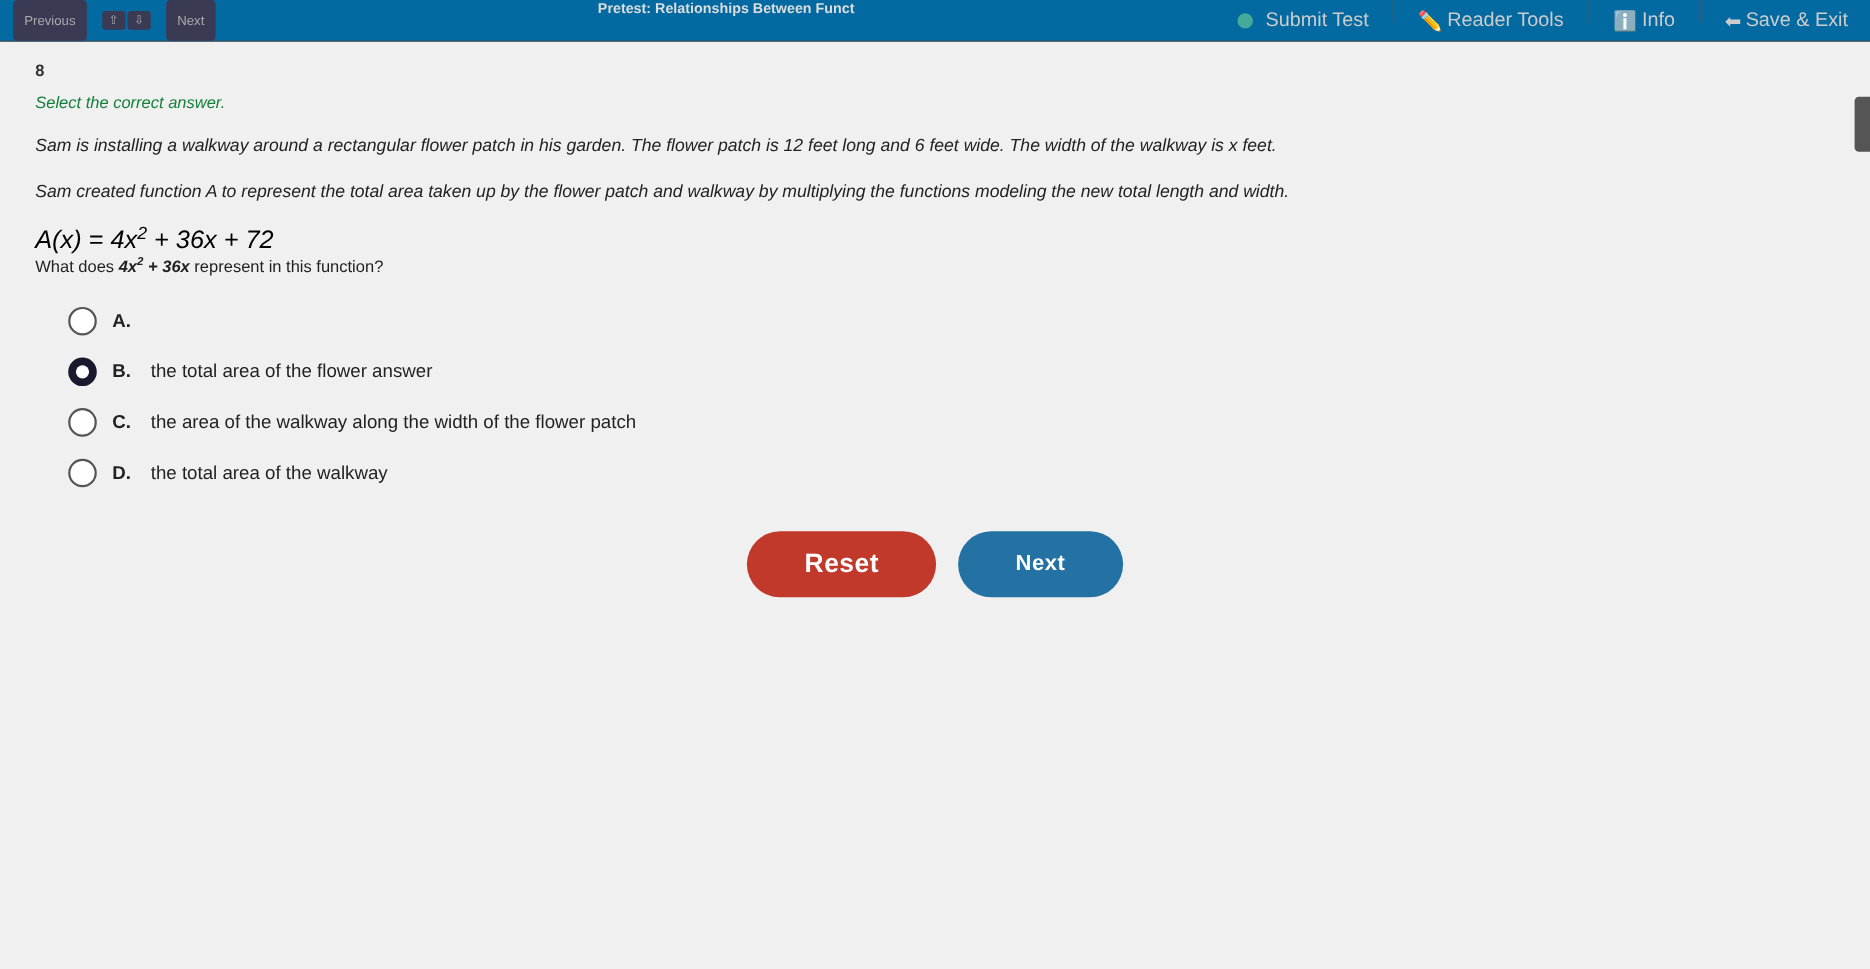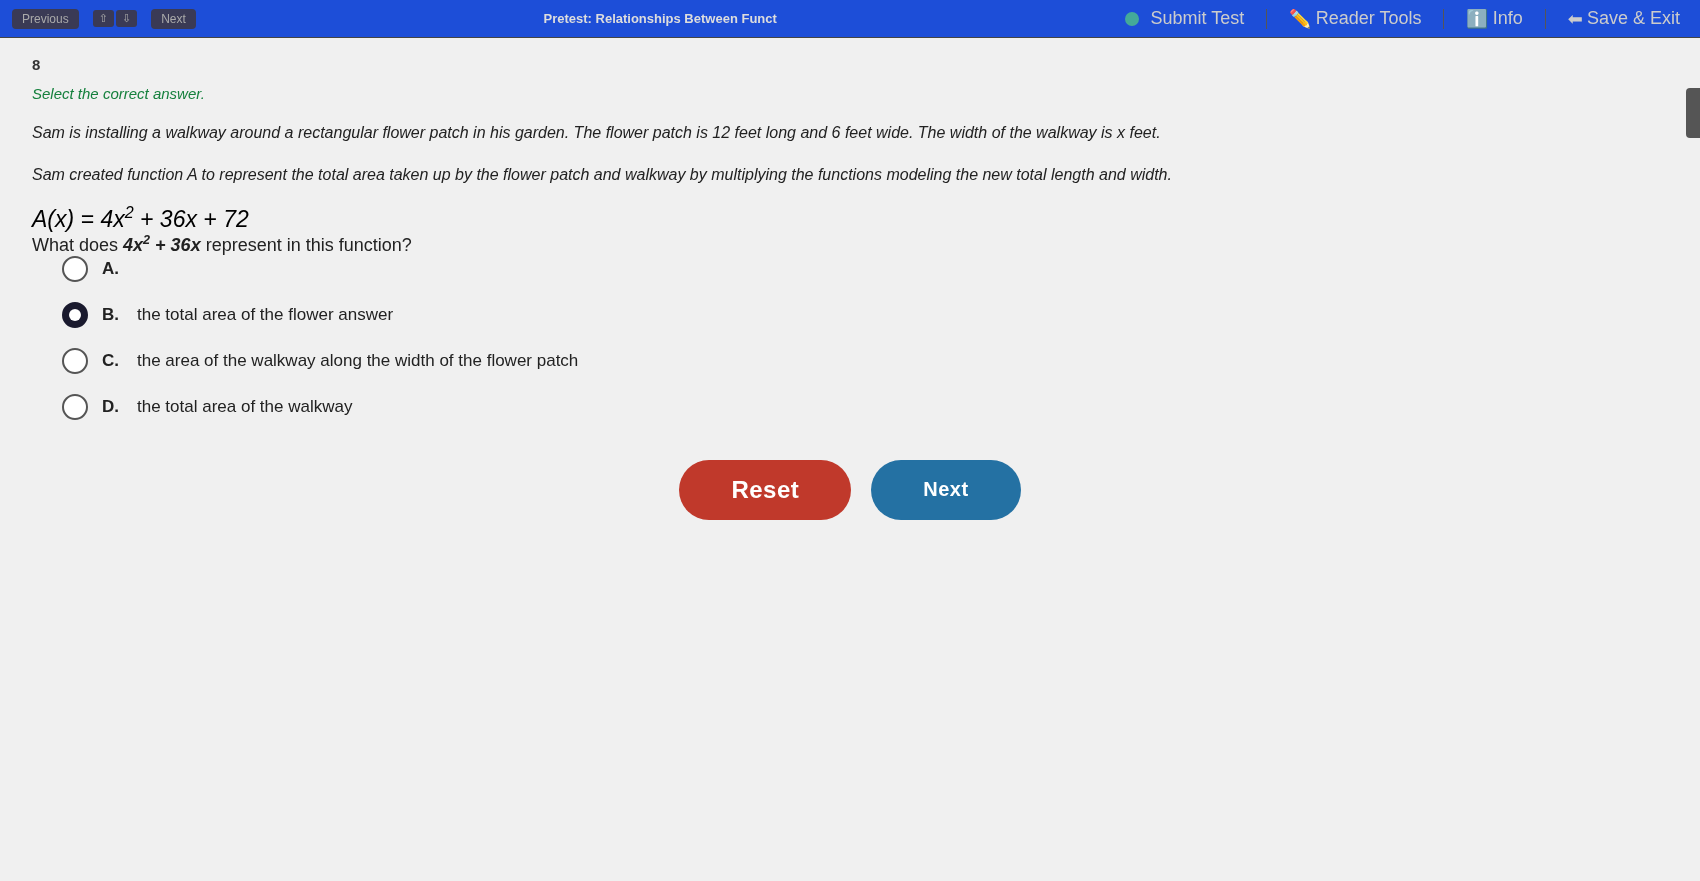--- a/index.html
+++ b/index.html
@@ -7,24 +7,23 @@
       font-family: Arial, sans-serif;
       background: #1a1a2e;
       width: 1700px;
       min-height: 881px;
       overflow: hidden;
     }
 
     
     .topbar {
       display: flex;
-      align-items: center;
-      background: #1d4ed8;
+      background: #0369a1;
       height: 38px;
-      padding: 12px 12px;
+      padding: 0 12px;
       gap: 14px;
       border-bottom: 1px solid #444;
     }
     .topbar-btn {
       color: #ccc;
       font-size: 18px;
       cursor: pointer;
       display: flex;
       align-items: center;
       gap: 4px;
@@ -91,22 +90,23 @@
     .problem-text {
       font-size: 16px;
       color: #222;
       line-height: 1.6;
       margin-bottom: 16px;
       max-width: 1500px;
       font-style: italic;
     }
 
     .question-text {
-      font-size: 18px;
+      font-size: 15px;
       color: #222;
+      margin-bottom: 28px;
     }
 
     
     .choices {
       display: flex;
       flex-direction: column;
       gap: 20px;
       margin-left: 30px;
       margin-bottom: 40px;
     }

